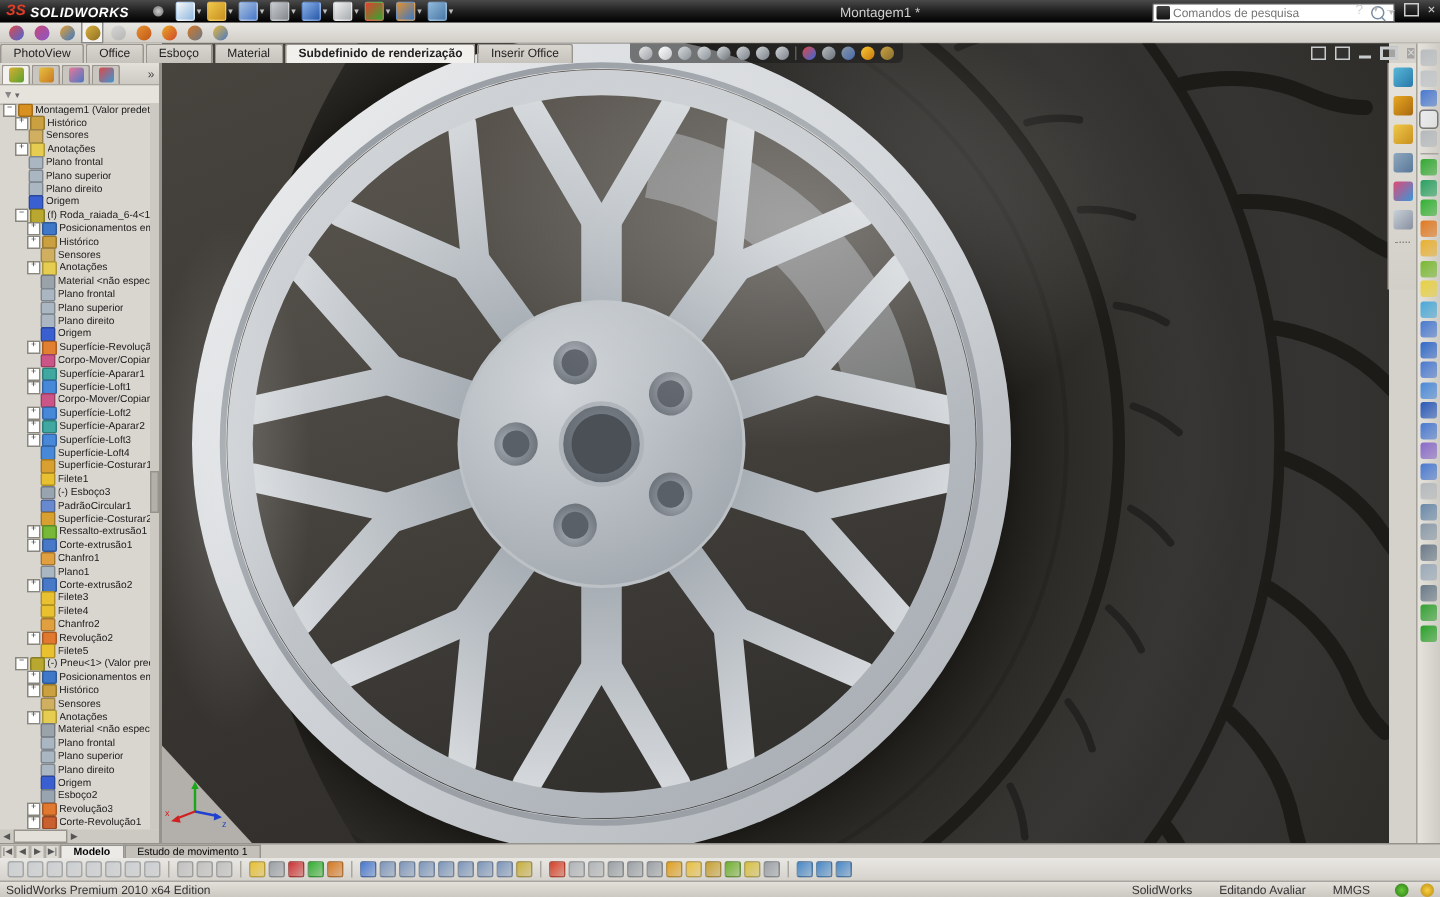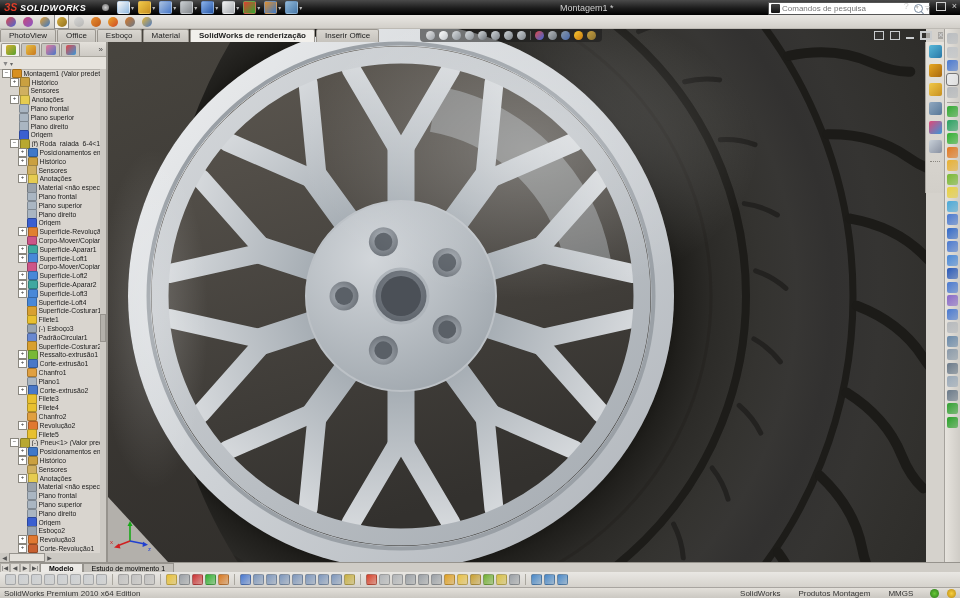--- a/index.html
+++ b/index.html
@@ -417,21 +417,21 @@
     <span class="vpw" style="border-width:2px;height:5px;"></span>
     <span class="vpw close">×</span>
   </div>
 </div>
 
 <div id="cmdtabs" class="abs">
     <span class="ctab">PhotoView</span>
     <span class="ctab">Office</span>
     <span class="ctab">Esboço</span>
     <span class="ctab">Material</span>
-    <span class="ctab active">SolidWorks de renderização</span>
+    <span class="ctab active">Subdefinido de renderização</span>
     <span class="ctab">Inserir Office</span>
   </div>
 
 <div id="leftpanel" class="abs">
   <div id="panel-tabs">
     <span id="panel-chevron" style="order:2">»</span>
   <span class="ptab active" style="order: 1;">
         <span class="pi" style="background: linear-gradient(135deg, rgb(216, 176, 48), rgb(88, 160, 48));"></span>
       </span>
       <span class="ptab" style="order: 1;">
@@ -831,21 +831,21 @@
     <span class="btsep"></span>
     <span class="bticon" style="background: linear-gradient(135deg, rgb(72, 136, 200), rgba(72, 136, 200, 0.4)); border: 1px solid rgba(0, 0, 0, 0.2); box-sizing: border-box;"></span>
     <span class="bticon" style="background: linear-gradient(135deg, rgb(72, 136, 200), rgba(72, 136, 200, 0.4)); border: 1px solid rgba(0, 0, 0, 0.2); box-sizing: border-box;"></span>
     <span class="bticon" style="background: linear-gradient(135deg, rgb(72, 136, 200), rgba(72, 136, 200, 0.4)); border: 1px solid rgba(0, 0, 0, 0.2); box-sizing: border-box;"></span>
   </div>
 
 <div id="statusbar" class="abs">
   <span id="status-left">SolidWorks Premium 2010 x64 Edition</span>
   <div id="status-right">
       <span>SolidWorks</span>
-      <span>Produtos Montagem</span>
+      <span>Editando Avaliar</span>
       <span>MMGS</span>
       <span>-</span>
     </div>
   <div id="status-icons">
     <span class="sticon" style="background:radial-gradient(#68c838,#287818);"></span>
     <span class="sticon" style="background:radial-gradient(#f8d040,#b88810);"></span>
   </div>
 </div>
 
 </body></html>

